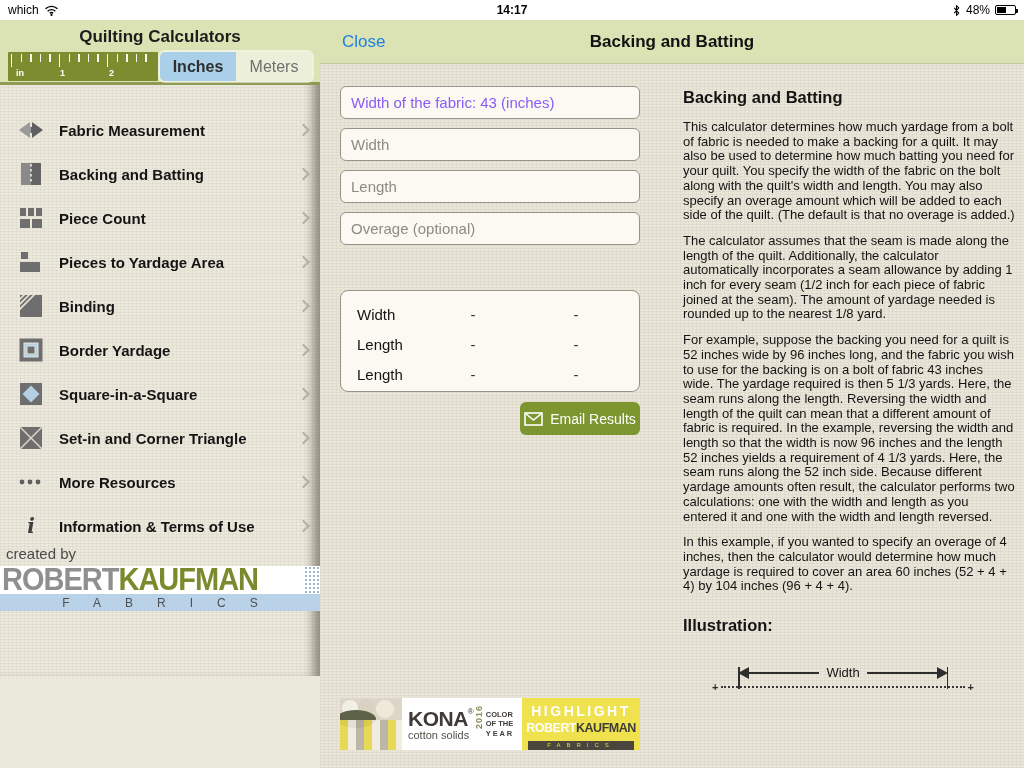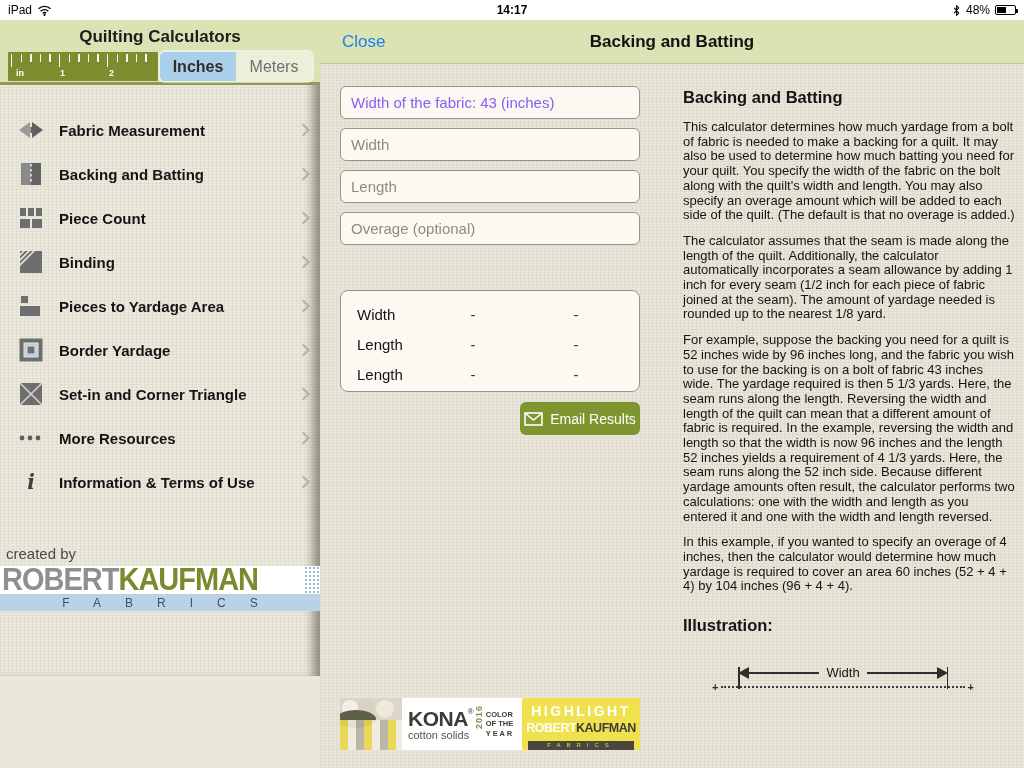--- a/index.html
+++ b/index.html
@@ -146,21 +146,21 @@
 
   svg { display:block; }
 </style>
 </head>
 <body>
 
 <div class="stage">
 
   <div class="statusbar">
     <div class="sb-left">
-      <span>iPad</span>
+      <span>which</span>
       <span>
         <svg width="15" height="11" viewBox="0 0 16 12">
           <path d="M1.5 4.2 a9.2 9.2 0 0 1 13 0" fill="none" stroke="#000" stroke-width="1.5"></path>
           <path d="M3.8 6.7 a6 6 0 0 1 8.4 0" fill="none" stroke="#000" stroke-width="1.5"></path>
           <path d="M6.1 9.1 a2.9 2.9 0 0 1 3.8 0" fill="none" stroke="#000" stroke-width="1.5"></path>
           <circle cx="8" cy="10.8" r="1.2" fill="#000"></circle>
         </svg>
       </span>
     </div>
     <div class="sb-time">14:17</div>
@@ -230,54 +230,64 @@
             <rect x="1" y="12" width="10" height="9" fill="#6e6e6e"></rect>
             <rect x="13" y="12" width="10" height="9" fill="#6e6e6e"></rect>
           </svg>
         </span>
         <span class="mi-label">Piece Count</span>
         <span class="chevron"></span>
       </div>
 
       <div class="menu-item">
         <span class="mi-icon">
+          <svg width="24" height="22" viewBox="0 0 24 22">
+            <rect x="2" y="1" width="7" height="7" fill="#6e6e6e"></rect>
+            <rect x="1" y="11" width="20" height="10" fill="#6e6e6e"></rect>
+          </svg>
+        </span>
+        <span class="mi-label">Pieces to Yardage Area</span>
+        <span class="chevron"></span>
+      </div>
+
+      <div class="menu-item">
+        <span class="mi-icon">
           <svg width="24" height="24" viewBox="0 0 24 24">
             <rect x="1" y="1" width="22" height="22" fill="#6e6e6e"></rect>
             <line x1="-2" y1="8" x2="8" y2="-2" stroke="#e8e4d8" stroke-width="1.6"></line>
             <line x1="-2" y1="13" x2="13" y2="-2" stroke="#e8e4d8" stroke-width="1.6"></line>
             <line x1="-2" y1="18" x2="18" y2="-2" stroke="#e8e4d8" stroke-width="1.6"></line>
           </svg>
         </span>
         <span class="mi-label">Binding</span>
         <span class="chevron"></span>
       </div>
 
       <div class="menu-item">
         <span class="mi-icon">
-          <svg width="24" height="22" viewBox="0 0 24 22">
-            <rect x="2" y="1" width="7" height="7" fill="#6e6e6e"></rect>
-            <rect x="1" y="11" width="20" height="10" fill="#6e6e6e"></rect>
-          </svg>
-        </span>
-        <span class="mi-label">Pieces to Yardage Area</span>
-        <span class="chevron"></span>
-      </div>
-
-      <div class="menu-item">
-        <span class="mi-icon">
           <svg width="24" height="24" viewBox="0 0 24 24">
             <rect x="2.5" y="2.5" width="19" height="19" fill="none" stroke="#6e6e6e" stroke-width="4"></rect>
             <rect x="6.5" y="6.5" width="11" height="11" fill="none" stroke="#b5cfe4" stroke-width="2"></rect>
             <rect x="8.5" y="8.5" width="7" height="7" fill="#6e6e6e"></rect>
           </svg>
         </span>
         <span class="mi-label">Border Yardage</span>
         <span class="chevron"></span>
       </div>
 
+      <div class="menu-item">
+        <span class="mi-icon">
+          <svg width="24" height="24" viewBox="0 0 24 24">
+            <rect x="1" y="1" width="22" height="22" fill="#6e6e6e"></rect>
+            <polygon points="12,3.5 20.5,12 12,20.5 3.5,12" fill="#b5cfe4"></polygon>
+          </svg>
+        </span>
+        <span class="mi-label">Square-in-a-Square</span>
+        <span class="chevron"></span>
+      </div>
 
       <div class="menu-item">
         <span class="mi-icon">
           <svg width="24" height="24" viewBox="0 0 24 24">
             <rect x="1" y="1" width="22" height="22" fill="#6e6e6e"></rect>
             <line x1="1" y1="1" x2="23" y2="23" stroke="#d9d5c9" stroke-width="1.6"></line>
             <line x1="23" y1="1" x2="1" y2="23" stroke="#d9d5c9" stroke-width="1.6"></line>
           </svg>
         </span>
         <span class="mi-label">Set-in and Corner Triangle</span>

